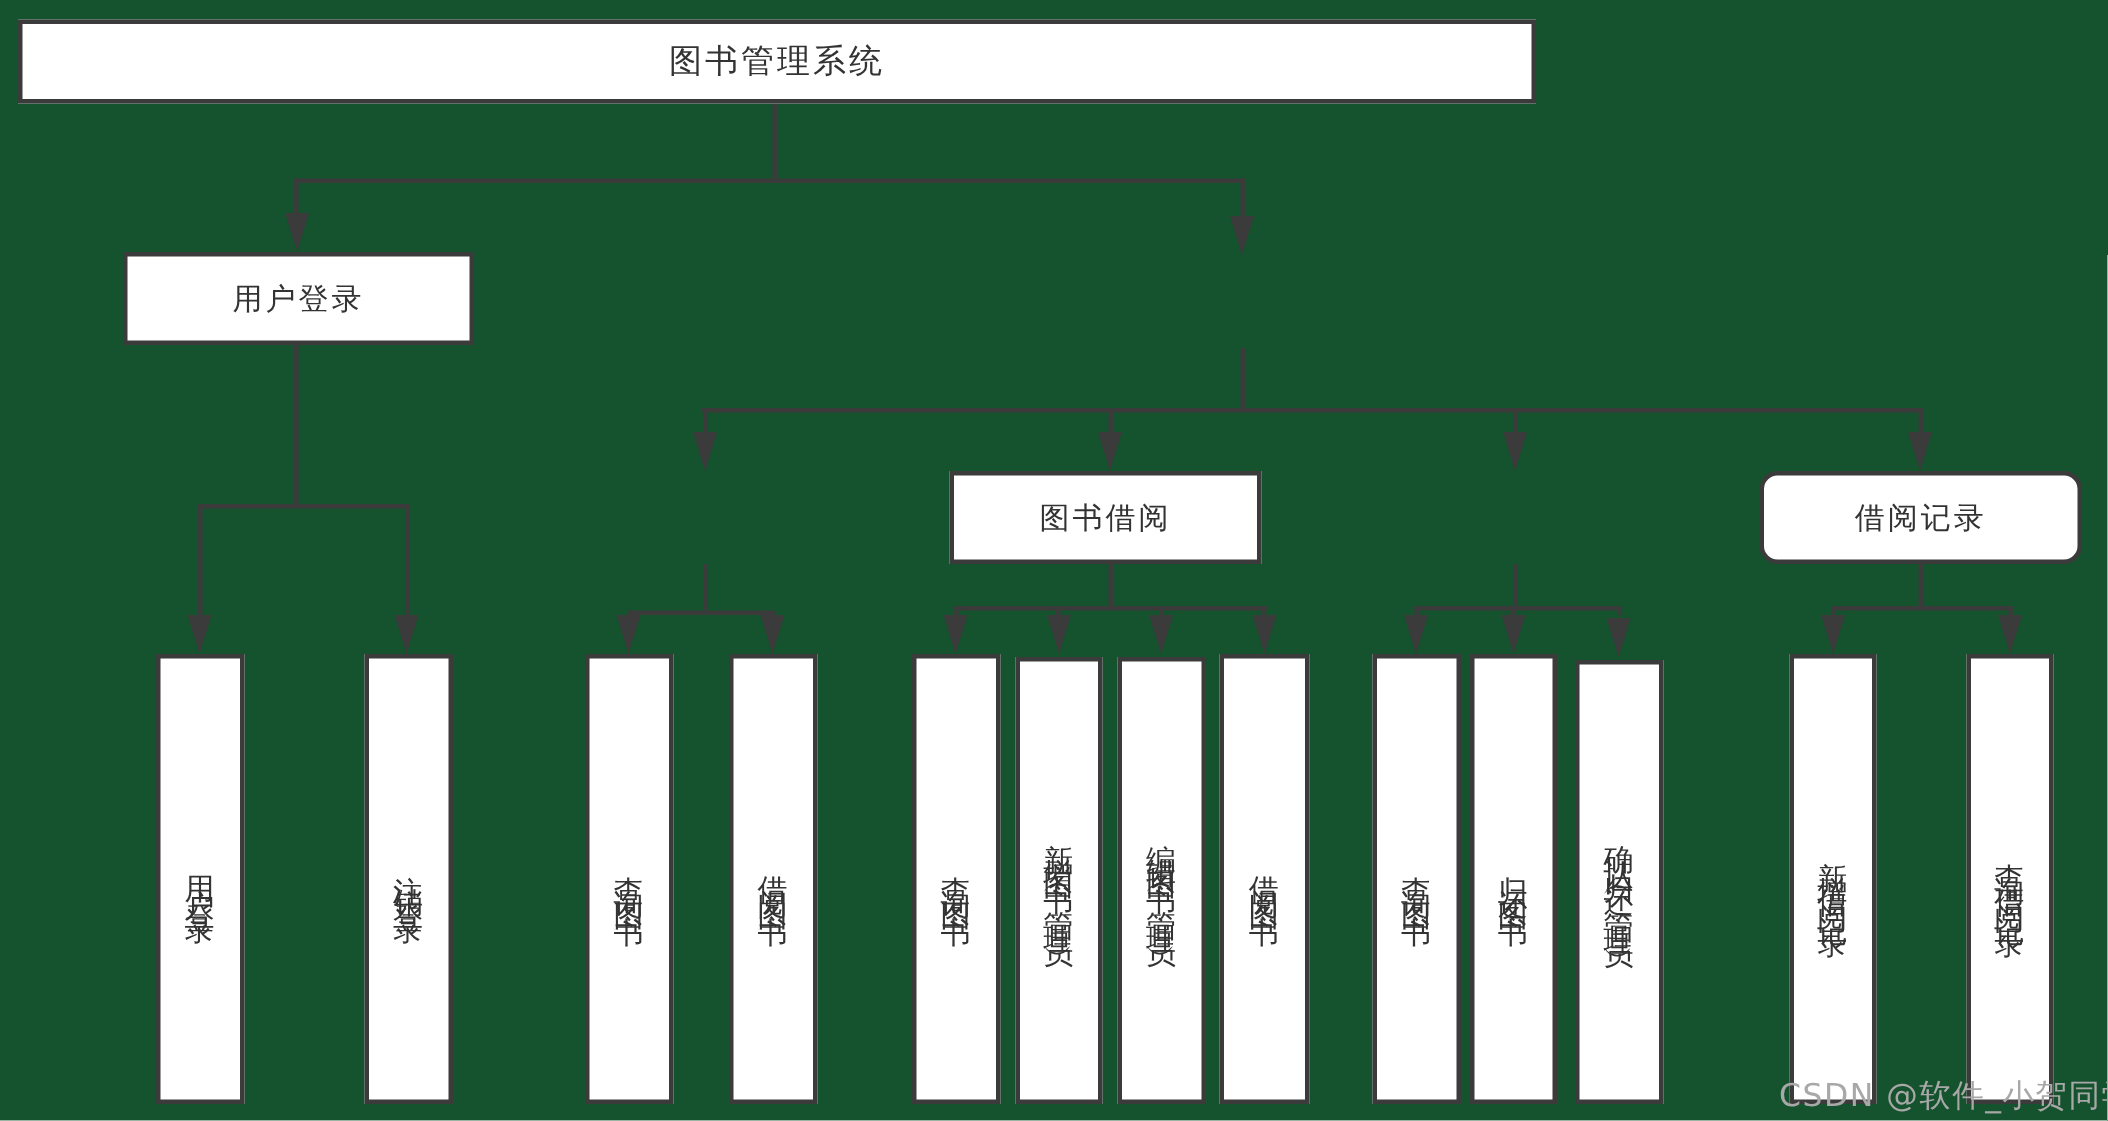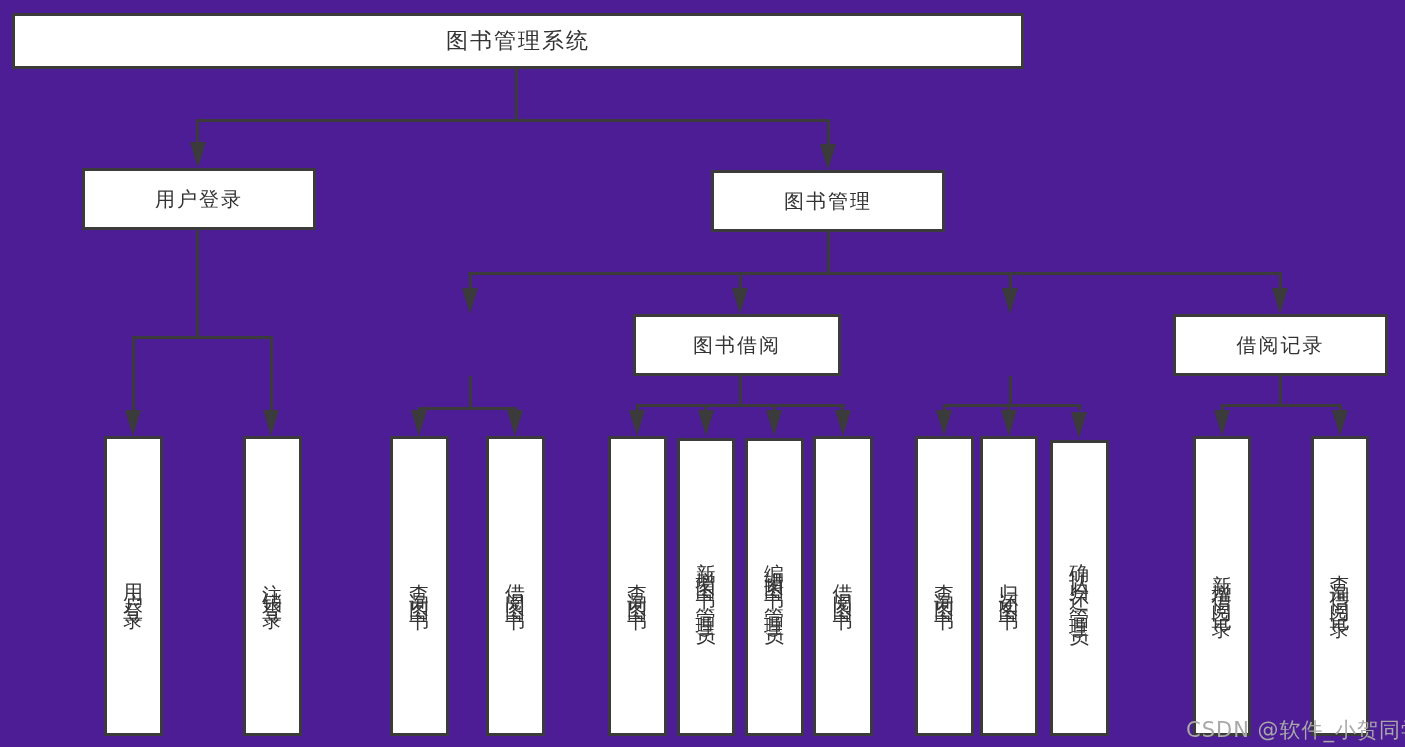--- a/index.html
+++ b/index.html
@@ -1,20 +1,20 @@
 <!DOCTYPE html>
 <html><head>
 <meta charset="utf-8">
 <style>
   html, body { margin: 0; padding: 0; background: #ffffff; }
   .stage {
     position: relative;
     width: 1405px;
     height: 747px;
-    background: #4c1d95;
+    background: #14532d;
     font-family: "DejaVu Sans", sans-serif;
     overflow: hidden;
   }
   .box {
     position: absolute;
     box-sizing: border-box;
     border: 3px solid #3b3b3b;
     background: #ffffff;
     display: flex;
     align-items: center;
@@ -62,23 +62,20 @@
   <div class="line" style="left:515px; top:69px; width:3px; height:51px;"></div>
   <div class="line" style="left:196px; top:119px; width:634px; height:3px;"></div>
   <div class="line" style="left:196px; top:119px; width:3px; height:26px;"></div>
   <div class="arrow" style="left:190px; top:142px;"></div>
   <div class="line" style="left:827px; top:119px; width:3px; height:26px;"></div>
   <div class="arrow" style="left:820px; top:144px;"></div>
 
   <div class="box" style="left:82px; top:168px; width:234px; height:62px;">
     <span class="hlabel">用户登录</span>
   </div>
-  <div class="box" style="left:711px; top:170px; width:234px; height:62px;">
-    <span class="hlabel">图书管理</span>
-  </div>
 
   <div class="line" style="left:196px; top:230px; width:3px; height:106px;"></div>
   <div class="line" style="left:132px; top:336px; width:141px; height:3px;"></div>
   <div class="line" style="left:132px; top:336px; width:3px; height:76px;"></div>
   <div class="arrow" style="left:125px; top:410px;"></div>
   <div class="line" style="left:270px; top:336px; width:3px; height:76px;"></div>
   <div class="arrow" style="left:263px; top:410px;"></div>
 
   <div class="line" style="left:827px; top:232px; width:3px; height:40px;"></div>
   <div class="line" style="left:468px; top:272px; width:814px; height:3px;"></div>
@@ -87,21 +84,21 @@
   <div class="line" style="left:739px; top:272px; width:3px; height:18px;"></div>
   <div class="arrow" style="left:732px; top:288px;"></div>
   <div class="line" style="left:1009px; top:272px; width:3px; height:18px;"></div>
   <div class="arrow" style="left:1002px; top:288px;"></div>
   <div class="line" style="left:1279px; top:272px; width:3px; height:18px;"></div>
   <div class="arrow" style="left:1272px; top:288px;"></div>
 
   <div class="box" style="left:633px; top:314px; width:208px; height:62px;">
     <span class="hlabel">图书借阅</span>
   </div>
-  <div class="box" style="left:1173px; top:314px; width:215px; height:62px;">
+  <div class="box" style="left:1173px; top:314px; width:215px; height:62px;border-radius:12px;">
     <span class="hlabel">借阅记录</span>
   </div>
 
   <div class="line" style="left:469px; top:376px; width:3px; height:31px;"></div>
   <div class="line" style="left:418px; top:407px; width:99px; height:3px;"></div>
   <div class="line" style="left:418px; top:407px; width:3px; height:6px;"></div>
   <div class="arrow" style="left:411px; top:410px;"></div>
   <div class="line" style="left:514px; top:407px; width:3px; height:6px;"></div>
   <div class="arrow" style="left:507px; top:410px;"></div>
 

